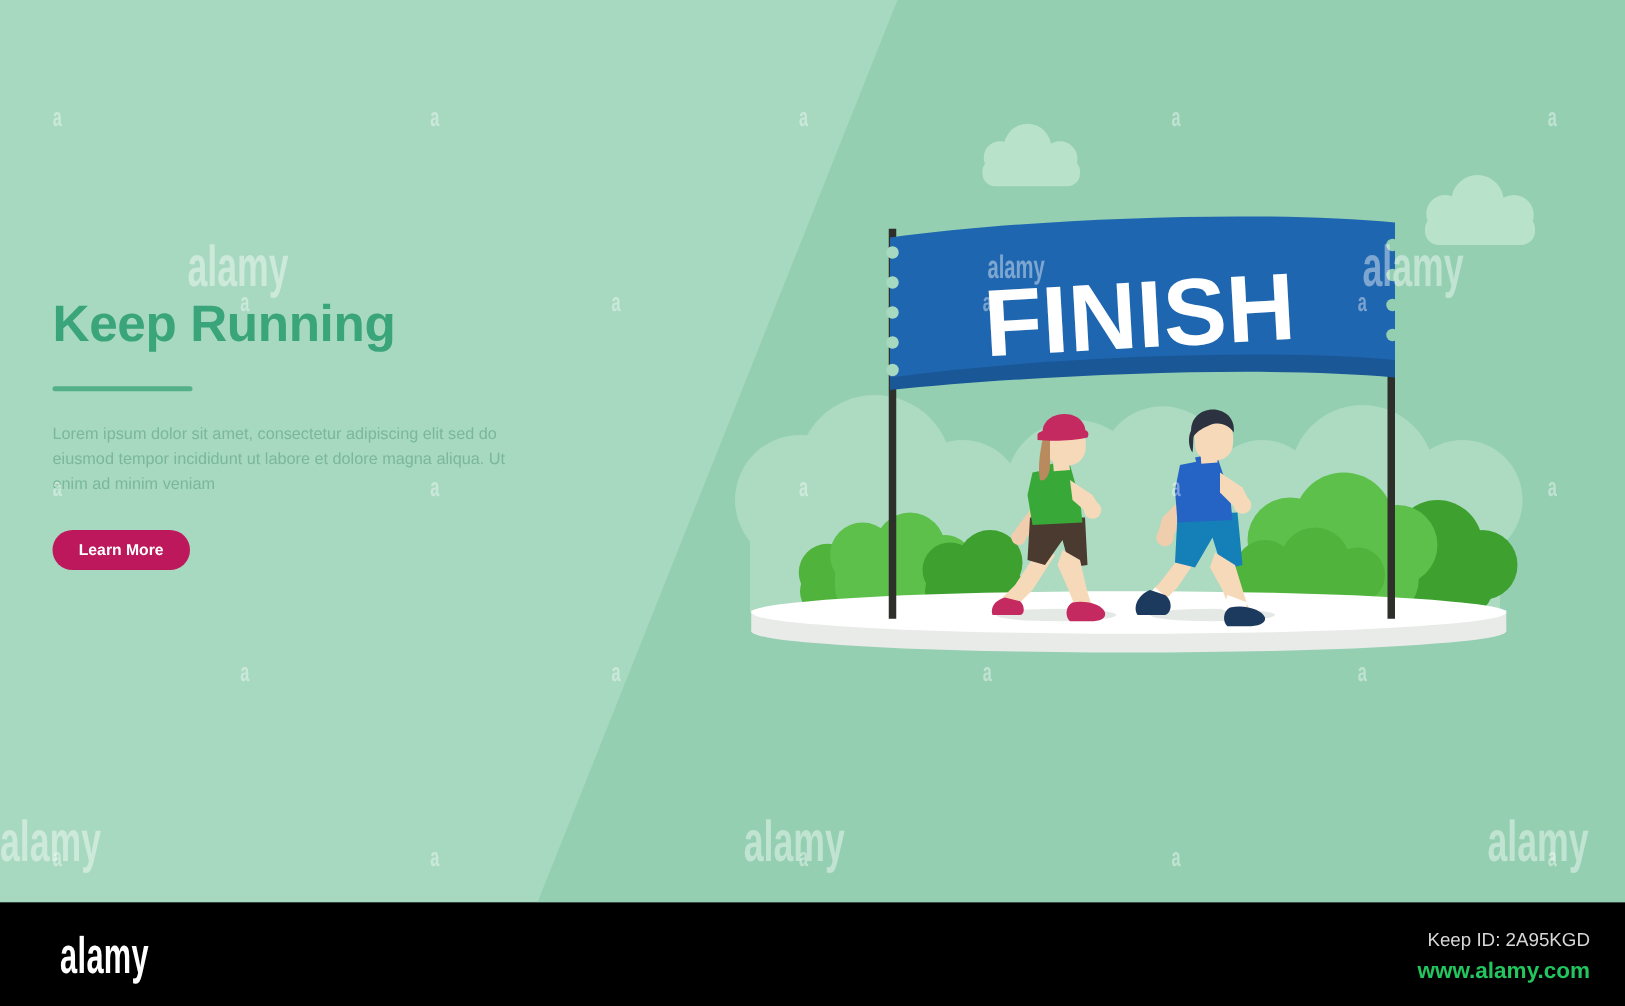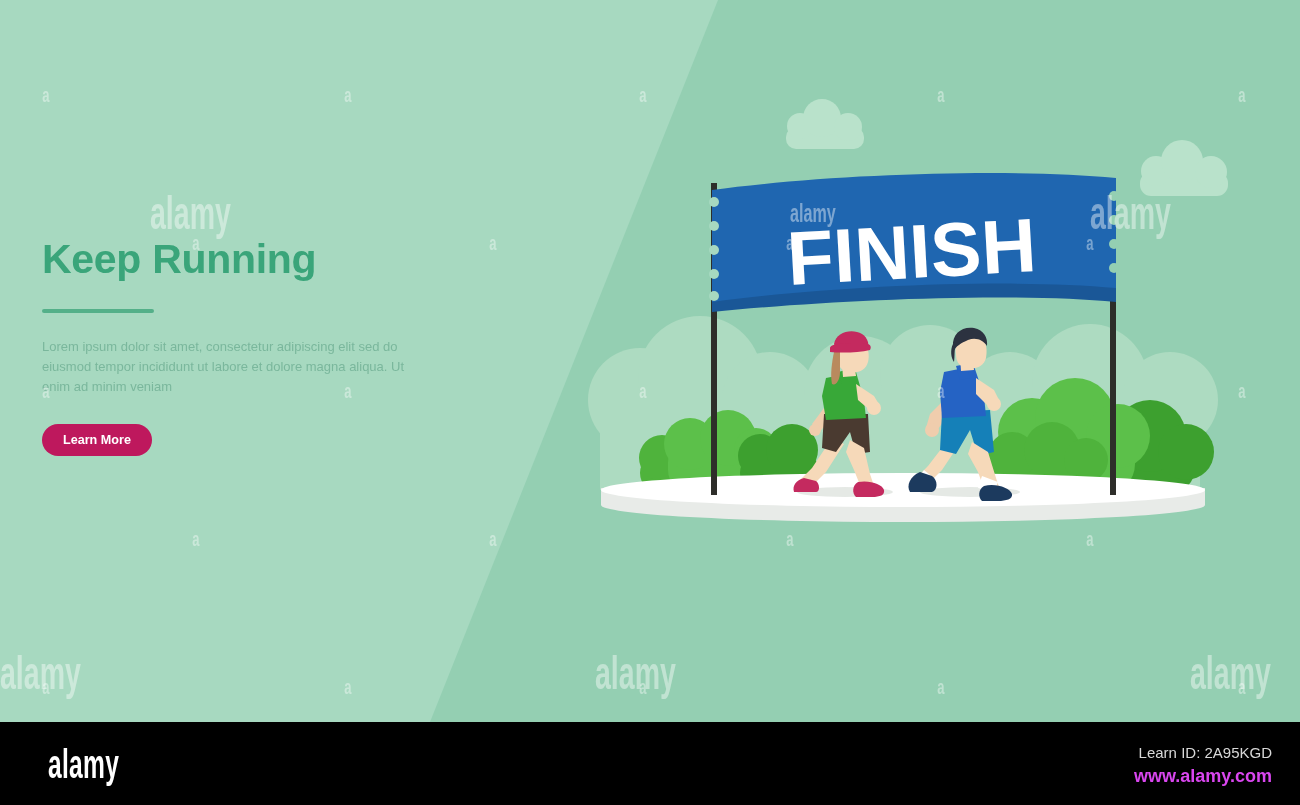--- a/index.html
+++ b/index.html
@@ -140,21 +140,21 @@
     color: #d8d8d8;
     font-size: 15px;
     font-family: "Liberation Sans", sans-serif;
     text-align: right;
     width: 260px;
   }
   .footer-url {
     position: absolute;
     right: 28px;
     top: 44px;
-    color: #d946ef;
+    color: #22c55e;
     font-size: 18px;
     font-weight: bold;
     font-family: "Liberation Sans", sans-serif;
     text-align: right;
     width: 260px;
   }
 </style>
 </head>
 <body>
 
@@ -375,17 +375,17 @@
         <span class="wm-word" style="left: 1090px; top: 190px; font-size: 46px;">alamy</span>
         <span class="wm-word" style="left: 0px; top: 650px; font-size: 46px;">alamy</span>
         <span class="wm-word" style="left: 595px; top: 650px; font-size: 46px;">alamy</span>
         <span class="wm-word" style="left: 1190px; top: 650px; font-size: 46px;">alamy</span>
       </div>
 
   </div>
 
   <div id="footer">
     <div class="alamy-logo">alamy</div>
-    <div class="footer-id">Learn ID: 2A95KGD</div>
+    <div class="footer-id">Keep ID: 2A95KGD</div>
     <div class="footer-url">www.alamy.com</div>
   </div>
 
 </div>
 
 </body></html>

